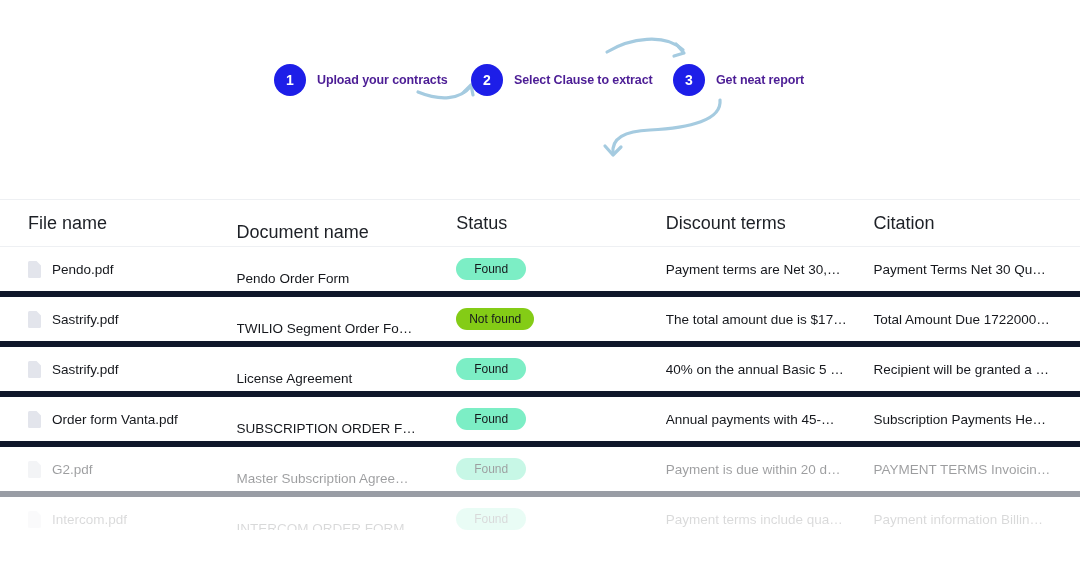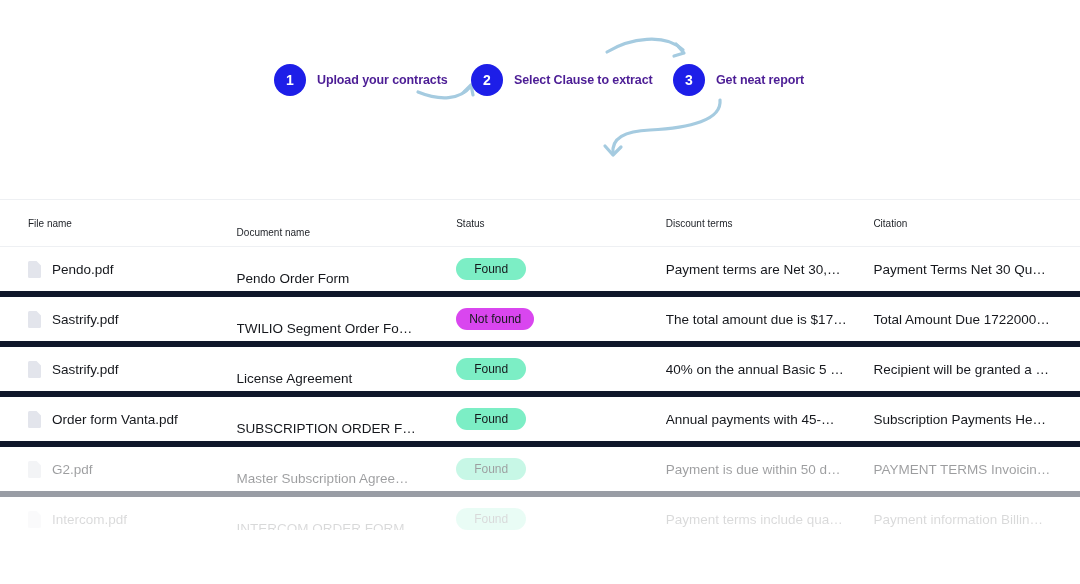--- a/index.html
+++ b/index.html
@@ -87,21 +87,21 @@
   }
   .cell {
     box-sizing: border-box;
     padding-right: 14px;
     overflow: hidden;
     white-space: nowrap;
     font-size: 13.5px;
     color: #16181d;
   }
   .row.header .cell {
-    font-size: 10px;
+    font-size: 18px;
     color: #1d2026;
   }
   .c-file { width: 239px; padding-left: 28px; display: flex; align-items: center; gap: 11px; }
   .c-doc  { width: 210px; margin-top: 19px; }
   .c-status { width: 212px; margin-left: 12px; }
   .c-terms { width: 210px; }
   .c-cite { width: 209px; }
 
   .row.header .c-file { display: block; }
 
@@ -216,21 +216,21 @@
       </div>
       <div class="row">
         <div class="cell c-file">
           <span class="file-icon">
             <span class="page"></span>
             <span class="fold"></span>
           </span>
           <span>Sastrify.pdf</span>
         </div>
         <div class="cell c-doc">TWILIO Segment Order Fo…</div>
-        <div class="cell c-status"><span class="badge notfound" style="background: #d946ef;">Not found</span></div>
+        <div class="cell c-status"><span class="badge notfound" style="background: #84cc16;">Not found</span></div>
         <div class="cell c-terms">The total amount due is $17…</div>
         <div class="cell c-cite">Total Amount Due 1722000…</div>
       </div>
       <div class="row">
         <div class="cell c-file">
           <span class="file-icon">
             <span class="page"></span>
             <span class="fold"></span>
           </span>
           <span>Sastrify.pdf</span>
@@ -256,21 +256,21 @@
       <div class="row fade-1">
         <div class="cell c-file">
           <span class="file-icon">
             <span class="page"></span>
             <span class="fold"></span>
           </span>
           <span>G2.pdf</span>
         </div>
         <div class="cell c-doc">Master Subscription Agree…</div>
         <div class="cell c-status"><span class="badge found" style="background: rgb(124, 238, 197);">Found</span></div>
-        <div class="cell c-terms">Payment is due within 50 d…</div>
+        <div class="cell c-terms">Payment is due within 20 d…</div>
         <div class="cell c-cite">PAYMENT TERMS Invoicin…</div>
       </div>
       <div class="row fade-2">
         <div class="cell c-file">
           <span class="file-icon">
             <span class="page"></span>
             <span class="fold"></span>
           </span>
           <span>Intercom.pdf</span>
         </div>

